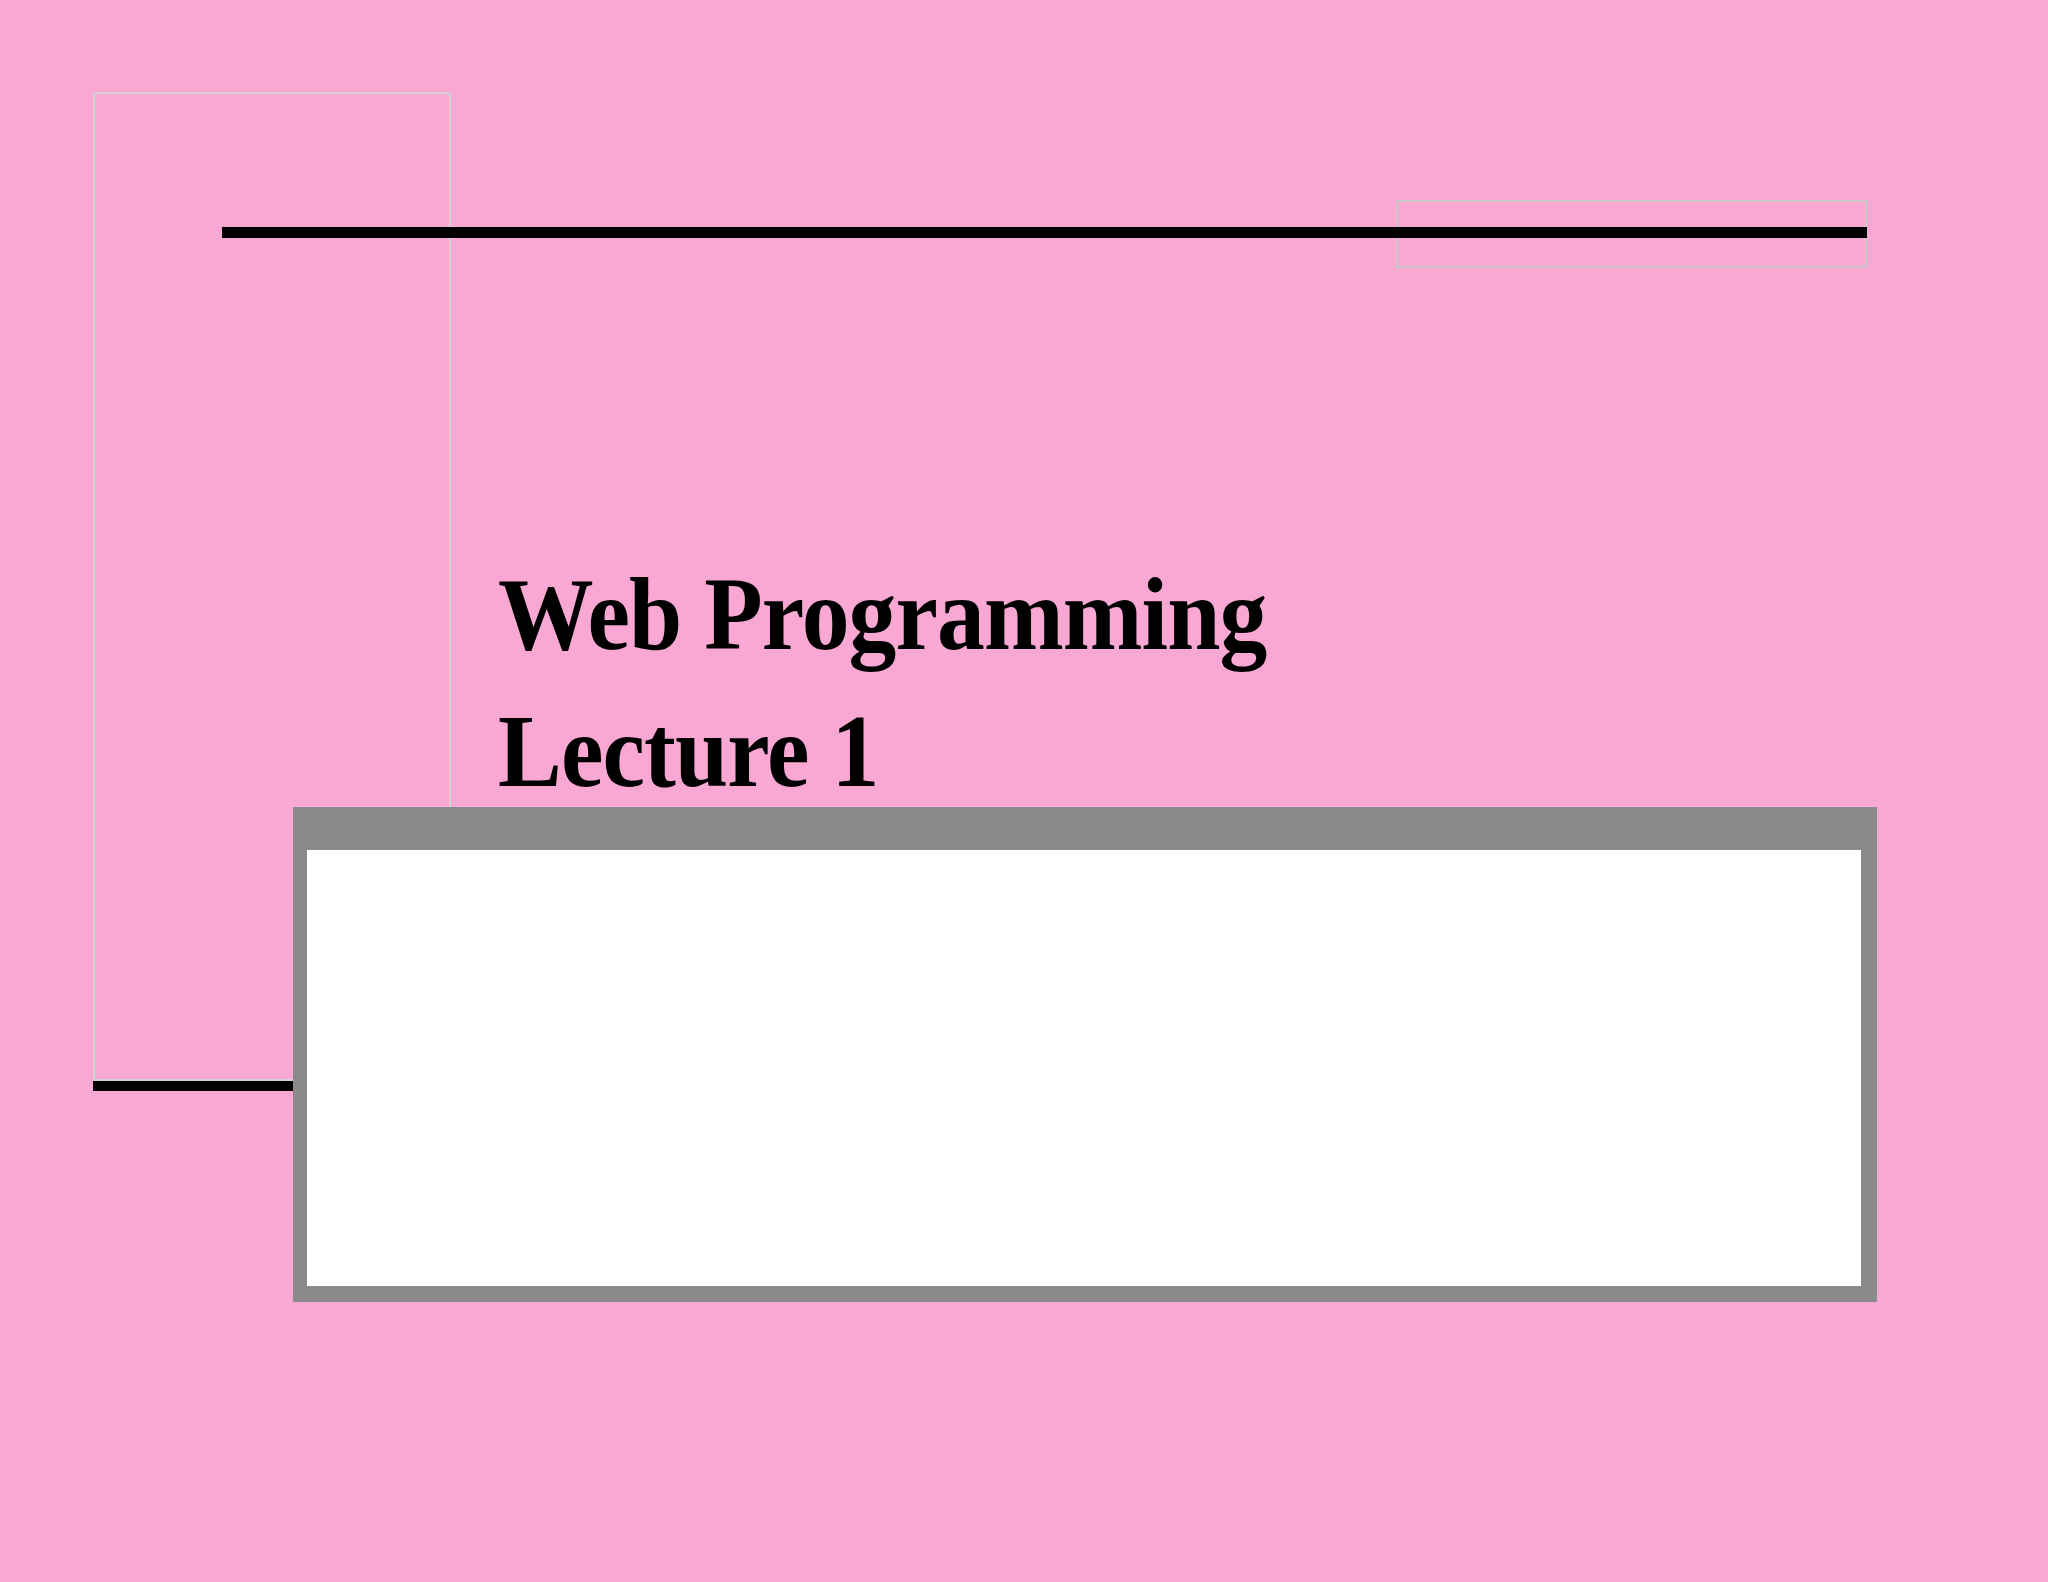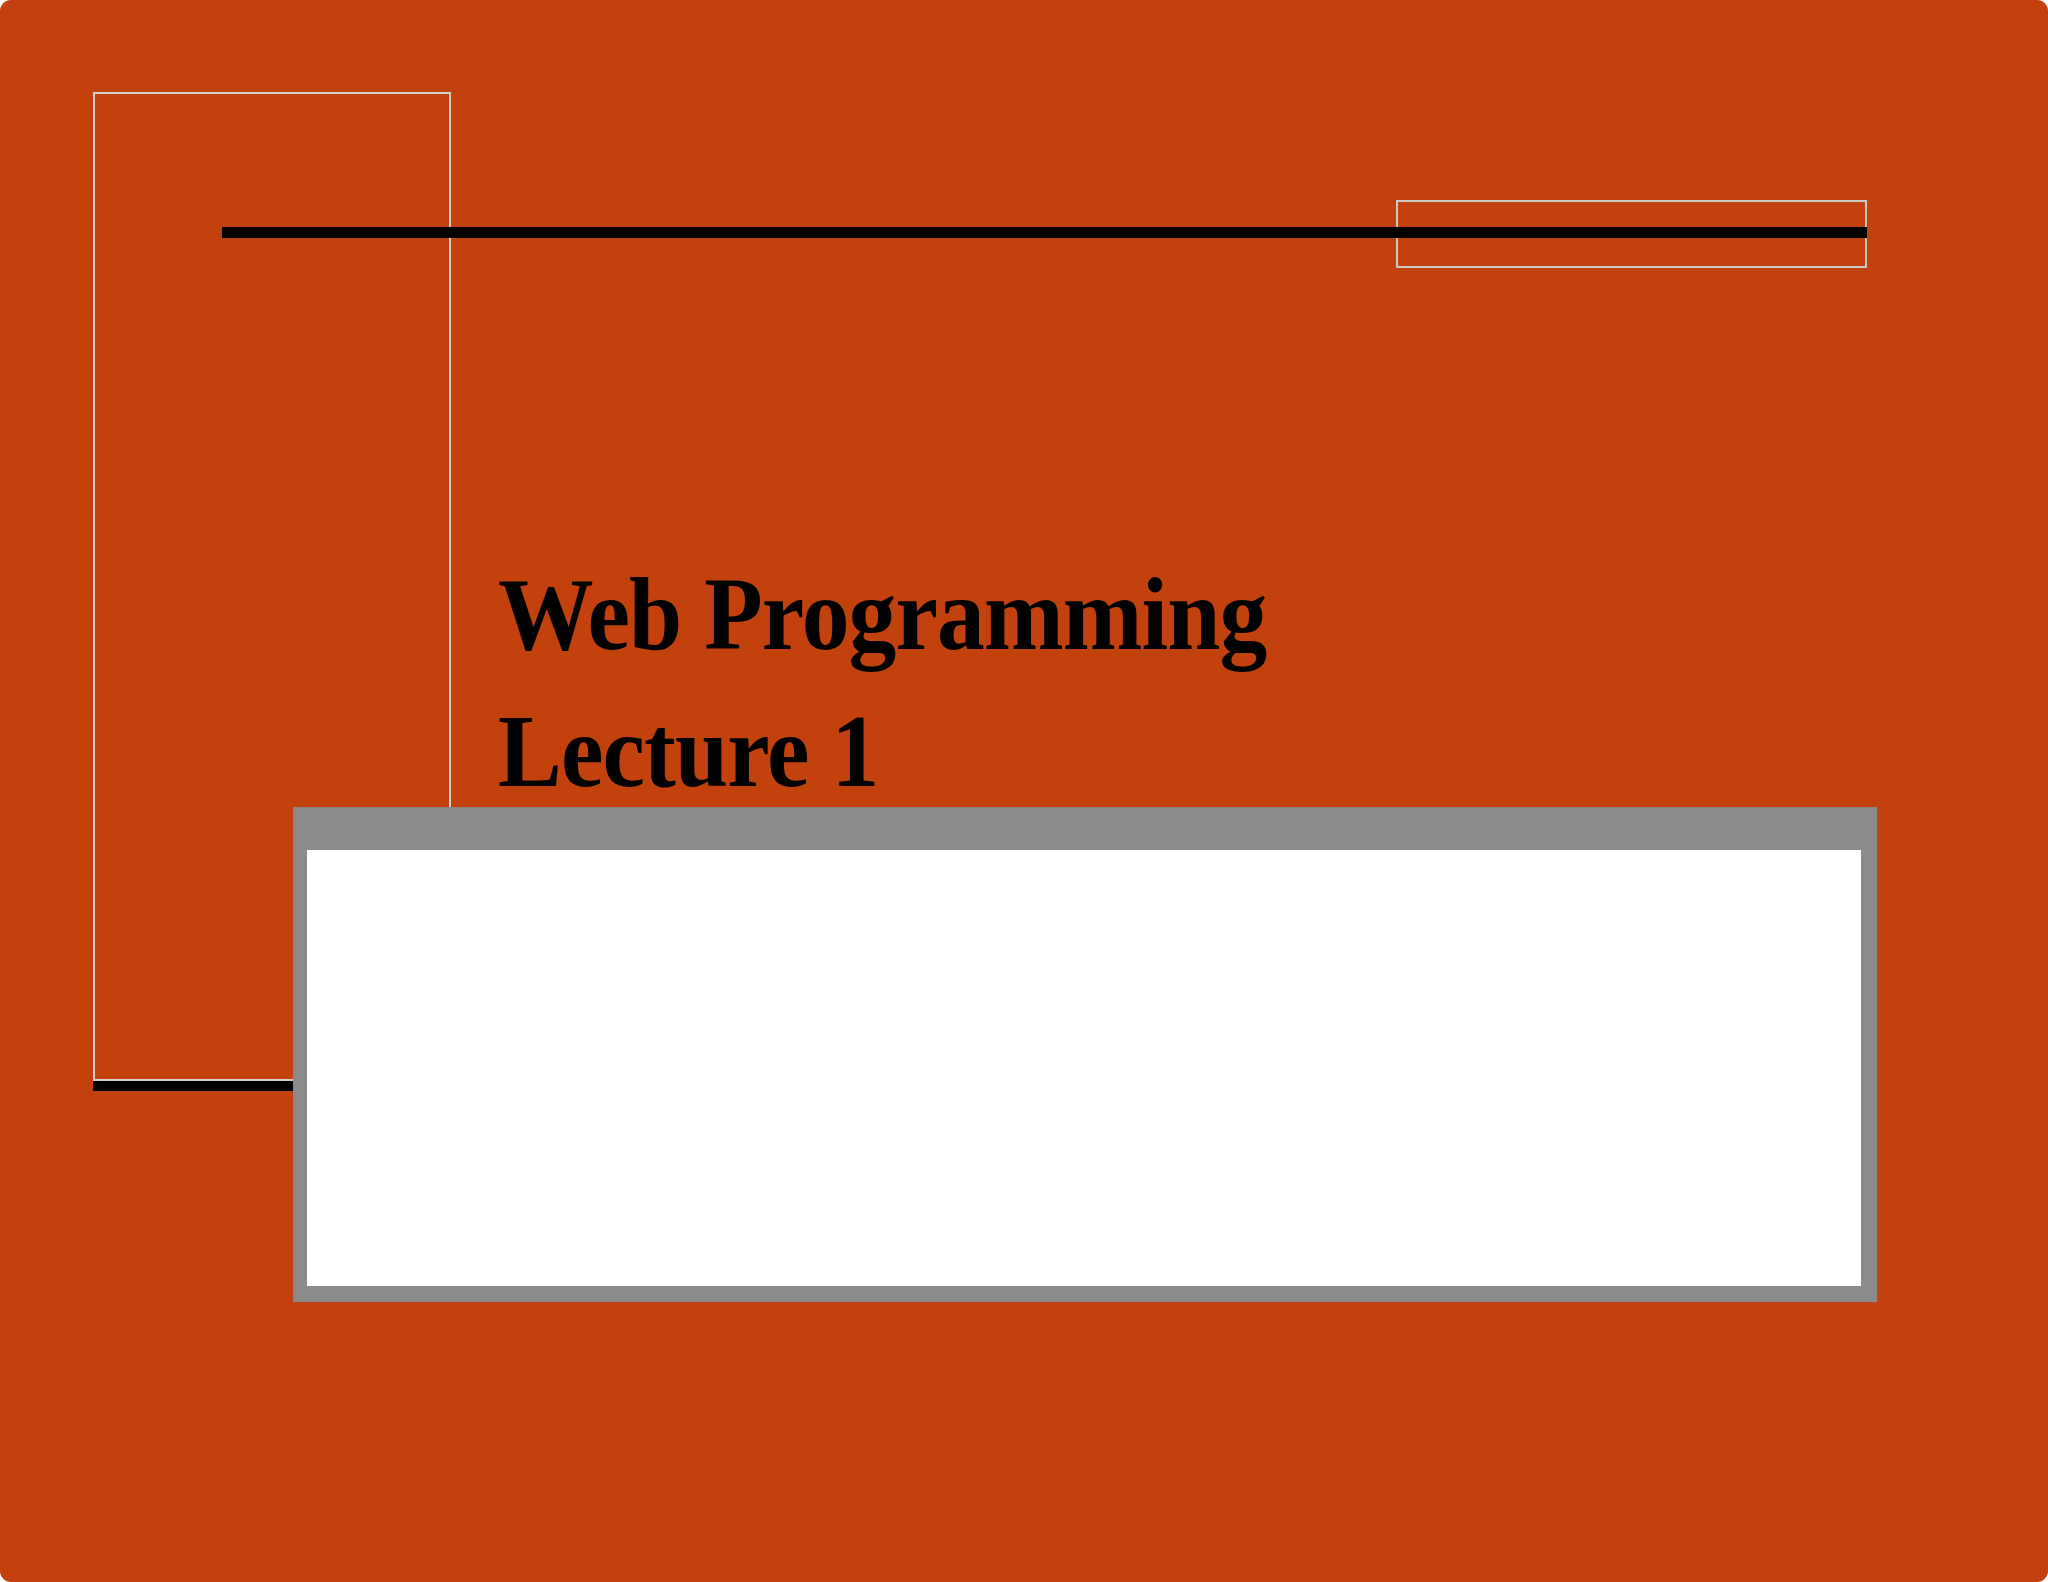--- a/index.html
+++ b/index.html
@@ -10,23 +10,22 @@
   }
   body {
     font-family: "Liberation Serif", "DejaVu Serif", serif;
   }
 
   
   #slide {
     position: relative;
     width: 2048px;
     height: 1582px;
-    background: #c2410c;
+    background: #f9a8d4;
     overflow: hidden;
-    border-radius: 11px;
   }
 
   
   .left-frame {
     position: absolute;
     left: 93px;
     top: 92px;
     width: 358px;
     height: 989px;
     border: 2px solid #d2d2d2;

